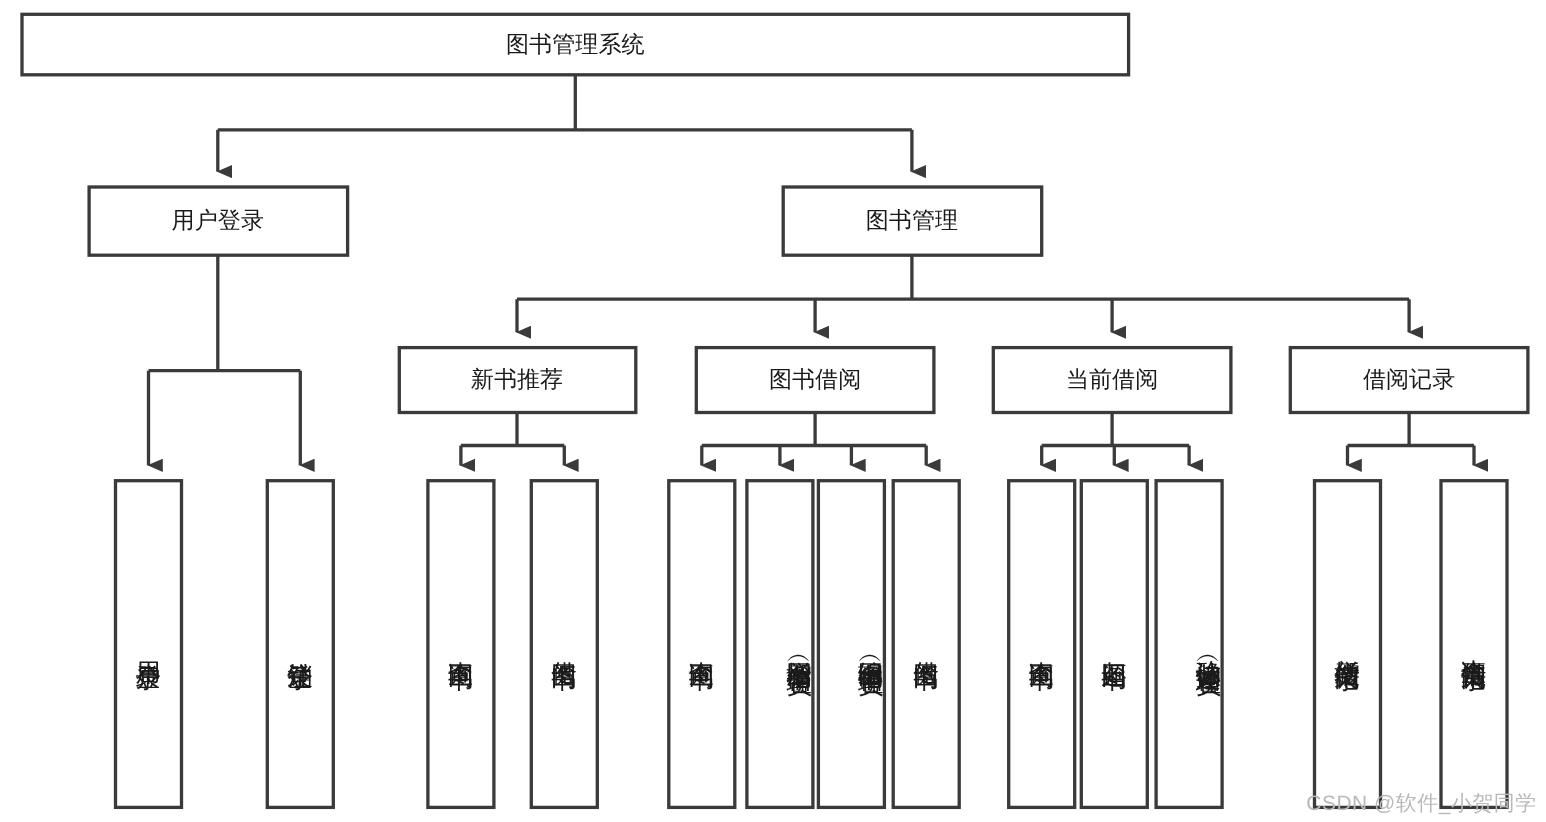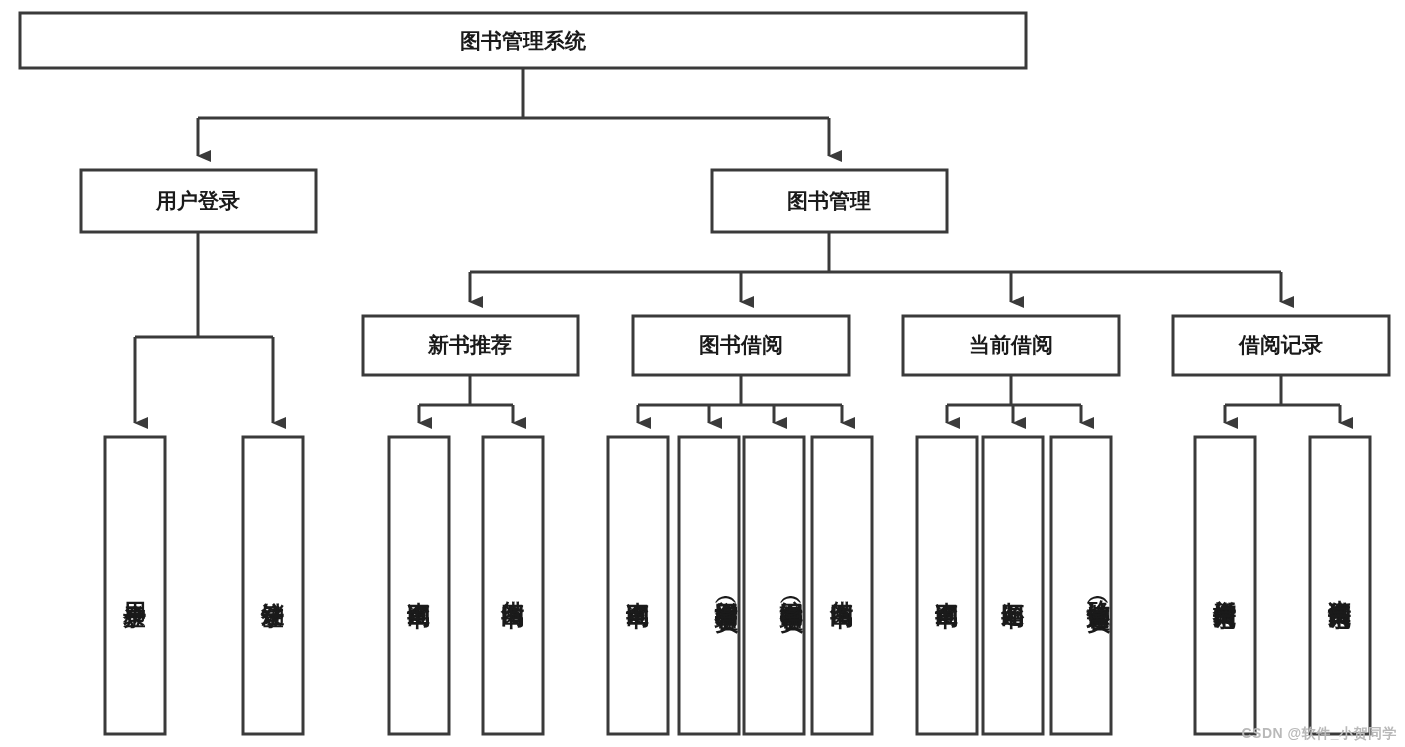--- a/index.html
+++ b/index.html
@@ -12,21 +12,20 @@
     height: 747px;
     font-family: "Liberation Sans", "DejaVu Sans", sans-serif;
     overflow: hidden;
     position: relative;
   }
   #diagram-root {
     position: relative;
     width: 1405px;
     height: 747px;
     background: #ffffff;
-    font-weight: bold;
   }
   svg.diagram {
     position: absolute;
     left: 0;
     top: 0;
     width: 1405px;
     height: 747px;
   }
   .node-box {
     fill: #ffffff;
@@ -63,21 +62,21 @@
     justify-content: center;
     text-align: center;
     white-space: pre;
     pointer-events: none;
   }
   .watermark {
     position: absolute;
     right: 8px;
     bottom: 4px;
     font-family: "Liberation Sans", "DejaVu Sans", sans-serif;
-    font-size: 14px;
+    font-size: 19px;
     color: #b9b9b9;
     letter-spacing: 0.5px;
     white-space: nowrap;
   }
 </style>
 </head>
 <body>
 
 <div id="diagram-root">
 

